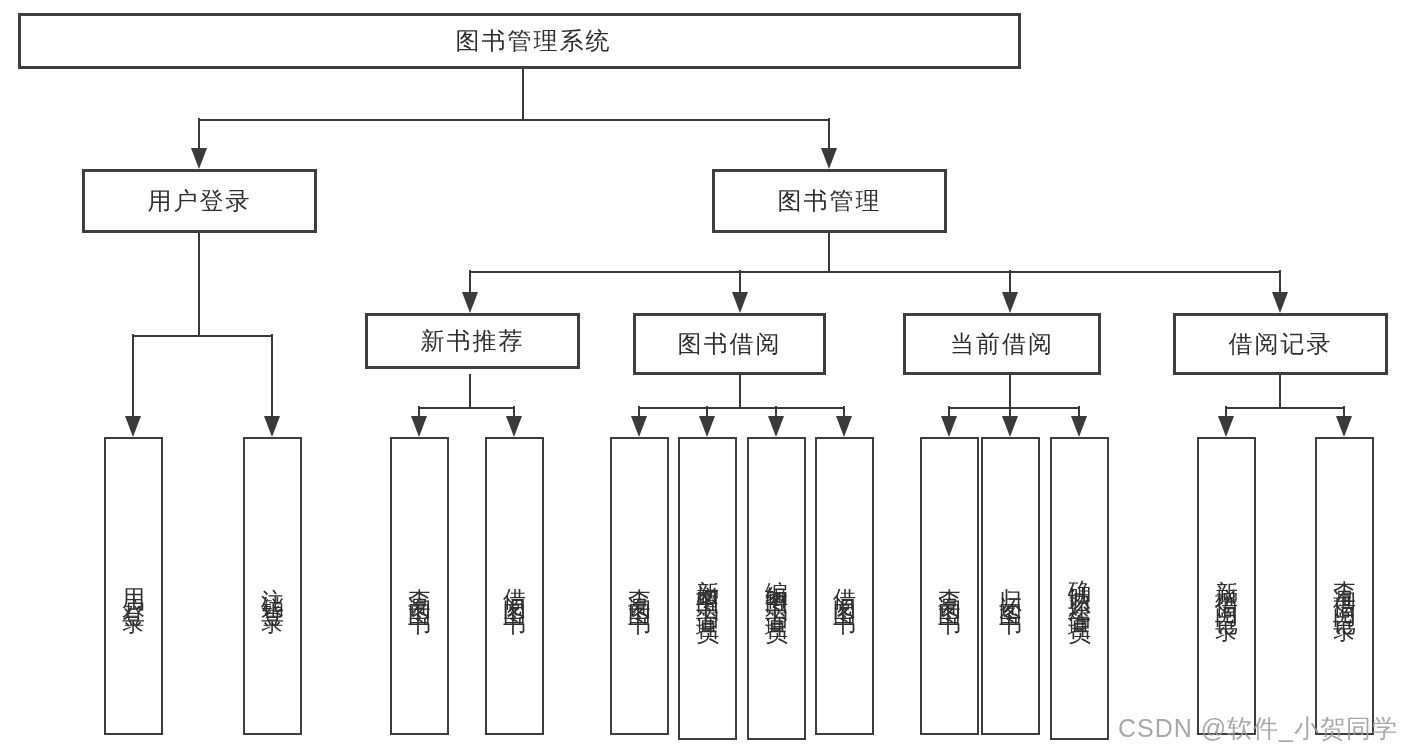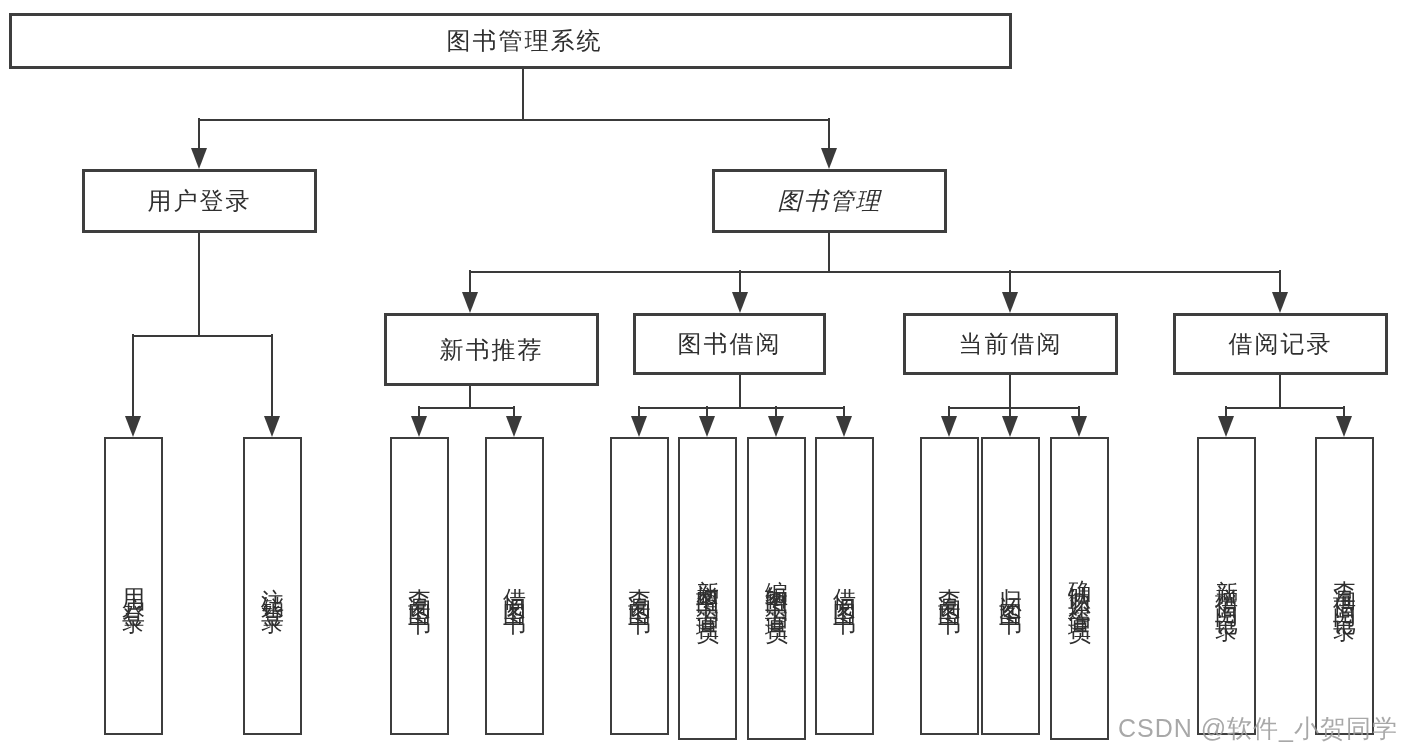--- a/index.html
+++ b/index.html
@@ -98,28 +98,28 @@
       <polygon points="768,416 784,416 776,437"></polygon>
       <polygon points="836,416 852,416 844,437"></polygon>
       <polygon points="941,416 957,416 949,437"></polygon>
       <polygon points="1002,416 1018,416 1010,437"></polygon>
       <polygon points="1071,416 1087,416 1079,437"></polygon>
       <polygon points="1218,416 1234,416 1226,437"></polygon>
       <polygon points="1336,416 1352,416 1344,437"></polygon>
     </g>
   </svg>
 
-  <div class="box" style="left:9px; top:13px; width:1003px; height:56px;padding-left:28px;">图书管理系统</div>
+  <div class="box" style="left:18px; top:13px; width:1003px; height:56px;padding-left:28px;">图书管理系统</div>
 
   <div class="box" style="left:82px; top:169px; width:235px; height:64px;">用户登录</div>
-  <div class="box" style="left:712px; top:169px; width:235px; height:64px;font-style:italic;">图书管理</div>
+  <div class="box" style="left:712px; top:169px; width:235px; height:64px;">图书管理</div>
 
-  <div class="box" style="left:384px; top:313px; width:215px; height:73px;">新书推荐</div>
+  <div class="box" style="left:365px; top:313px; width:215px; height:56px;">新书推荐</div>
   <div class="box" style="left:633px; top:313px; width:193px; height:62px;">图书借阅</div>
-  <div class="box" style="left:903px; top:313px; width:215px; height:62px;">当前借阅</div>
+  <div class="box" style="left:903px; top:313px; width:198px; height:62px;">当前借阅</div>
   <div class="box" style="left:1173px; top:313px; width:215px; height:62px;">借阅记录</div>
 
   <div class="box leaf" style="left:104px;">用户登录</div>
   <div class="box leaf" style="left:243px;">注销登录</div>
 
   <div class="box leaf" style="left:390px;">查询图书</div>
   <div class="box leaf" style="left:485px;">借阅图书</div>
 
   <div class="box leaf" style="left:610px;">查询图书</div>
   <div class="box leaf tall" style="left:678px;">新增图书（管理员）</div>

